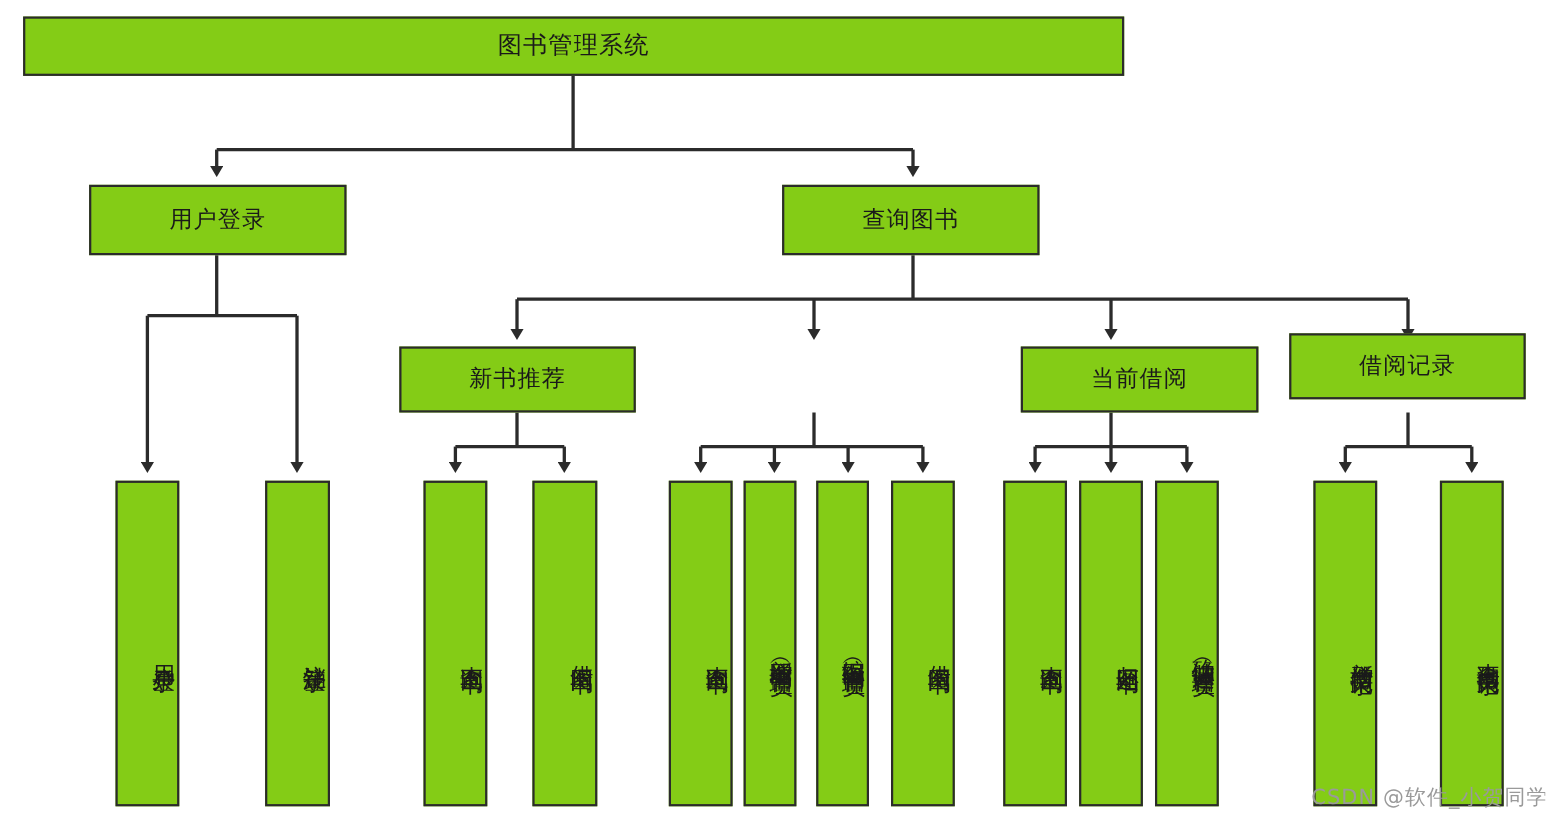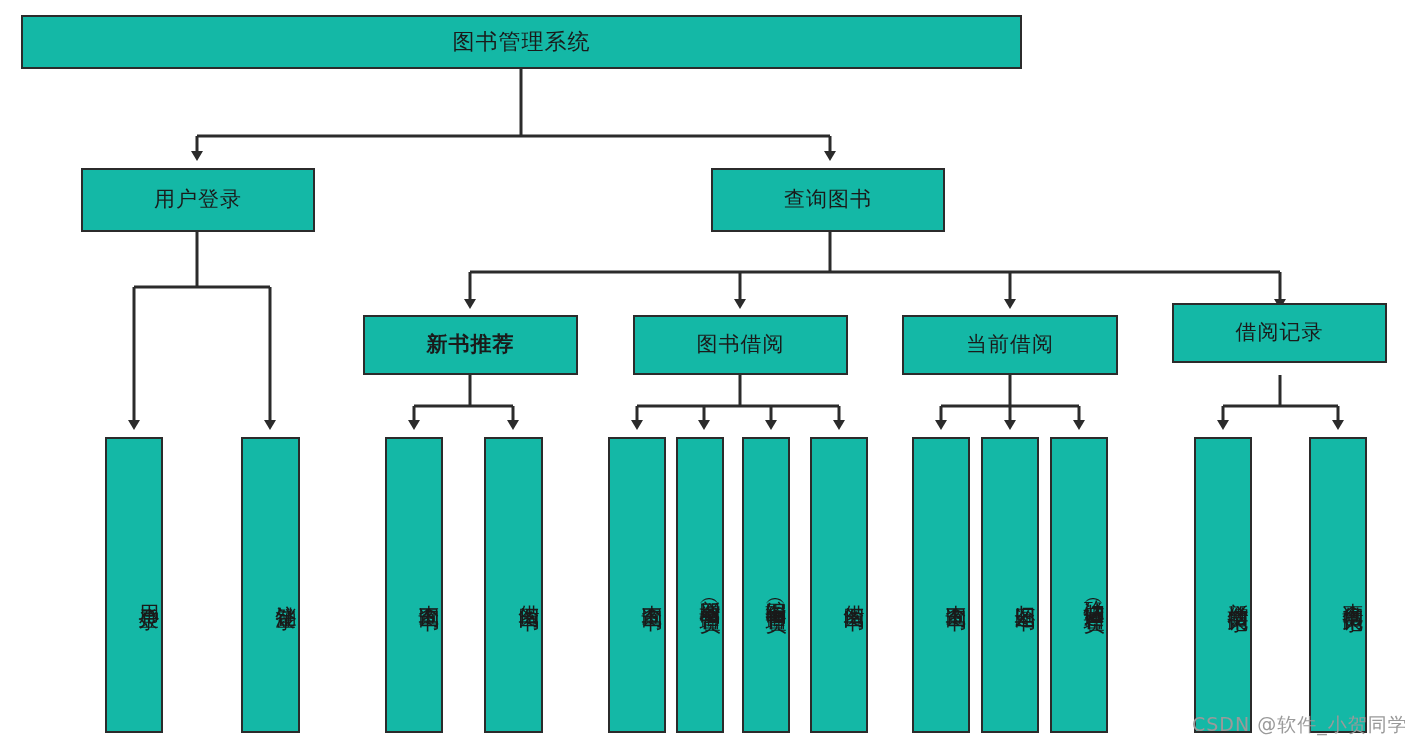--- a/index.html
+++ b/index.html
@@ -20,21 +20,21 @@
     left: 0;
     top: 0;
     width: 1405px;
     height: 747px;
     pointer-events: none;
   }
   .node {
     position: absolute;
     box-sizing: border-box;
     border: 2px solid #2b2b2b;
-    background: #14b8a6;
+    background: #84cc16;
     color: #1a1a1a;
     display: flex;
     align-items: center;
     justify-content: center;
     text-align: center;
   }
   .node.horiz {
     font-size: 21px;
     line-height: 1.1;
     letter-spacing: 1px;
@@ -122,27 +122,24 @@
     <span>图书管理系统</span>
   </div>
 
   <div class="node horiz" style="left:81px; top:168px; width:234px; height:64px;">
     <span>用户登录</span>
   </div>
   <div class="node horiz" style="left:711px; top:168px; width:234px; height:64px;">
     <span>查询图书</span>
   </div>
 
-  <div class="node horiz" style="left:363px; top:315px; width:215px; height:60px;font-weight:bold;">
+  <div class="node horiz" style="left:363px; top:315px; width:215px; height:60px;">
     <span>新书推荐</span>
   </div>
-  <div class="node horiz" style="left:633px; top:315px; width:215px; height:60px;">
-    <span>图书借阅</span>
-  </div>
-  <div class="node horiz" style="left:902px; top:315px; width:216px; height:60px;">
+  <div class="node horiz" style="left:928px; top:315px; width:216px; height:60px;">
     <span>当前借阅</span>
   </div>
   <div class="node horiz" style="left:1172px; top:303px; width:215px; height:60px;">
     <span>借阅记录</span>
   </div>
 
   <div class="node vert" style="left:105px; top:437px; width:58px; height:296px;">
     <span>用户登录</span>
   </div>
   <div class="node vert" style="left:241px; top:437px; width:59px; height:296px;">

